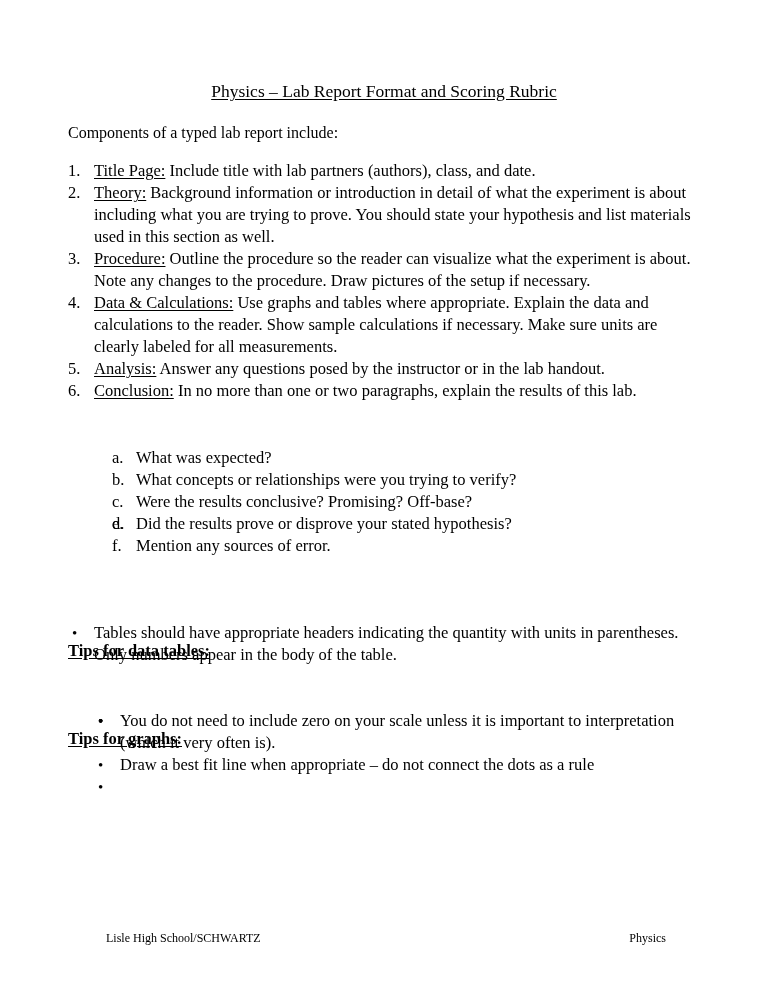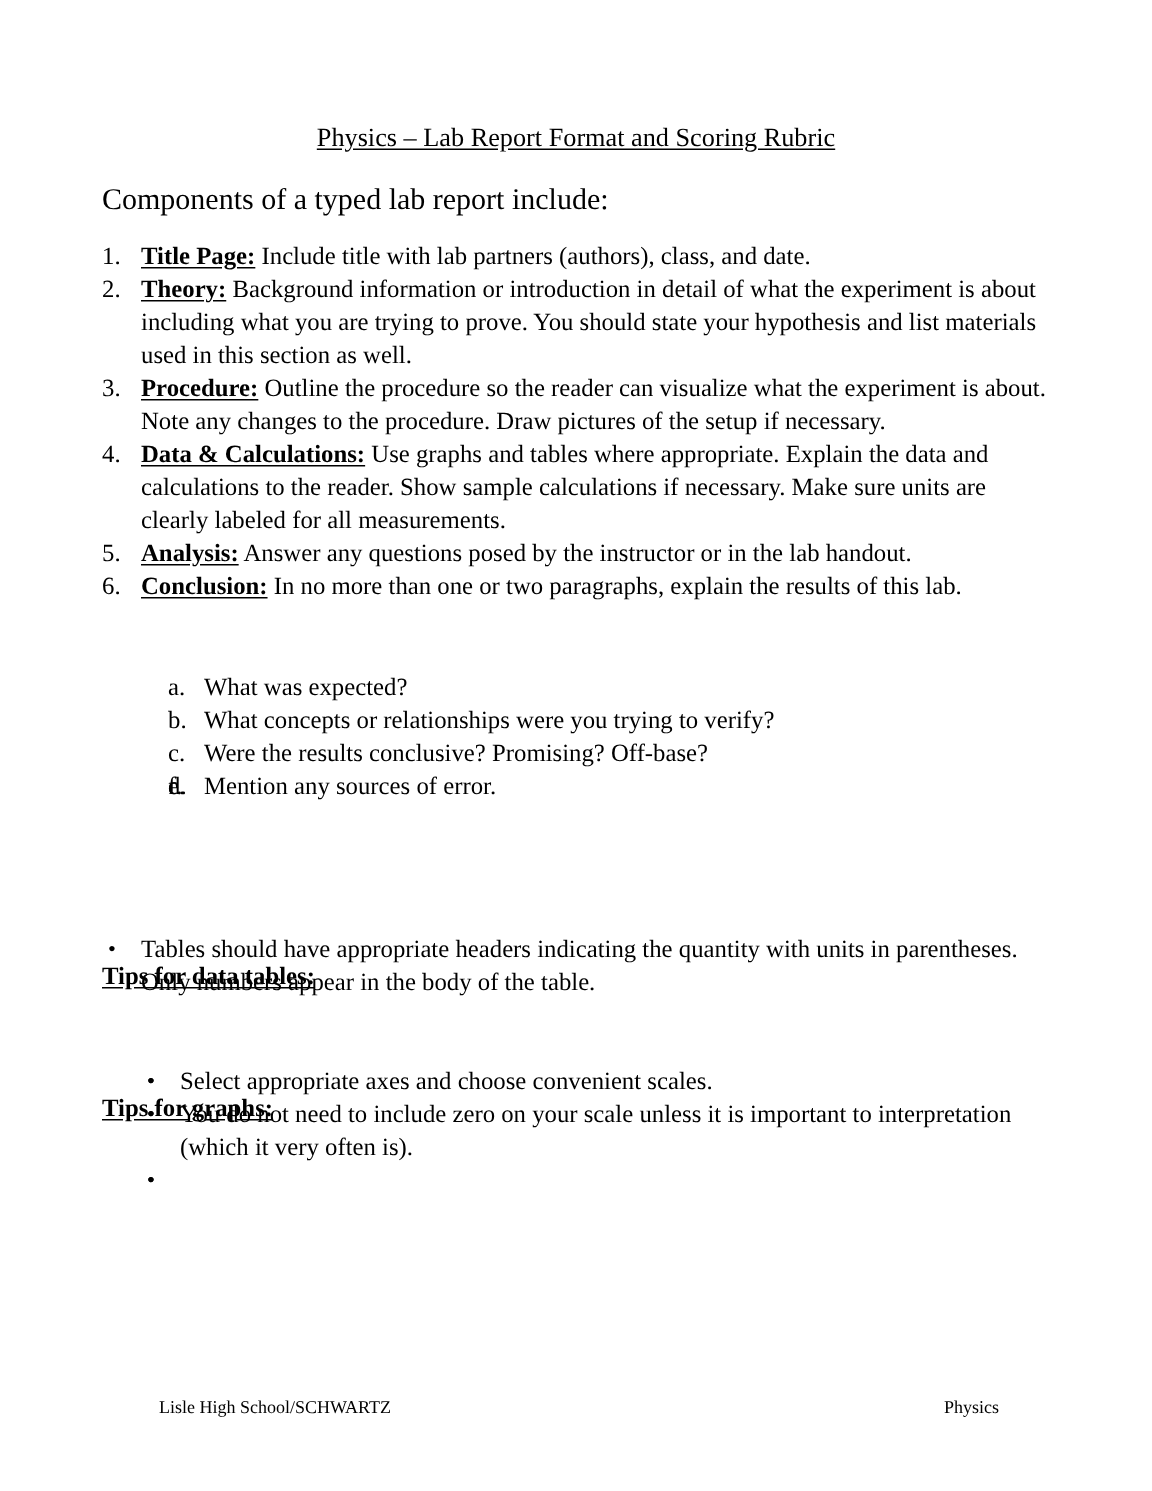--- a/index.html
+++ b/index.html
@@ -40,21 +40,21 @@
     text-decoration: underline;
     text-underline-offset: 2px;
   }
 
   
   .intro {
     position: absolute;
     left: 68px;
     top: 122px;
     width: 630px;
-    font-size: 20px;
+    font-size: 16px;
     line-height: 22px;
   }
 
   
   .num-list {
     position: absolute;
     left: 68px;
     top: 160px;
     width: 630px;
     font-size: 16.5px;
@@ -66,21 +66,21 @@
     margin: 0;
   }
   .num-item > .marker {
     position: absolute;
     left: 0;
     top: 0;
     width: 20px;
     text-align: left;
   }
   .lbl {
-    font-weight: bold;
+    font-weight: normal;
     text-decoration: underline;
     text-underline-offset: 2px;
   }
 
   
   .alpha-list {
     position: absolute;
     left: 112px;
     top: 447px;
     width: 580px;
@@ -196,21 +196,21 @@
     <div class="alpha-item">
       <span class="marker">b.</span><span>What concepts or relationships were you trying to verify?</span>
     </div>
     <div class="alpha-item">
       <span class="marker">c.</span><span>Were the results conclusive? Promising? Off-base?</span>
     </div>
     <div class="alpha-item">
       <span class="marker">d.</span>
     </div>
     <div class="alpha-item">
-      <span class="marker">e.</span>
+      <span class="marker">e.</span><span>Did the results prove or disprove your stated hypothesis?</span>
     </div>
     <div class="alpha-item">
       <span class="marker">f.</span><span>Mention any sources of error.</span>
     </div>
   </div>
 
   <div class="section-head" id="tables-head">Tips for data tables:</div>
 
   <div class="bullet-list" id="tables-bullets">
     <div class="bullet-item">
@@ -218,30 +218,30 @@
     </div>
   </div>
 
   <div class="section-head" id="graphs-head">Tips for graphs:</div>
 
   <div class="bullet-list" id="graphs-bullets">
     <div class="bullet-item">
       <span class="dot">•</span>
     </div>
     <div class="bullet-item">
-      <span class="dot">•</span><span>Select appropriate axes and choose convenient scales.</span>
+      <span class="dot">•</span>
     </div>
     <div class="bullet-item">
       <span class="dot">•</span>
     </div>
     <div class="bullet-item">
       <span class="dot">•</span><span>You do not need to include zero on your scale unless it is important to interpretation (which it very often is).</span>
     </div>
     <div class="bullet-item">
-      <span class="dot">•</span>
+      <span class="dot">•</span><span>Draw a best fit line when appropriate – do not connect the dots as a rule</span>
     </div>
     <div class="bullet-item">
       <span class="dot">•</span>
     </div>
   </div>
 
   <div class="footer">
     <span>Lisle High School/SCHWARTZ</span>
     <span>Physics</span>
   </div>

